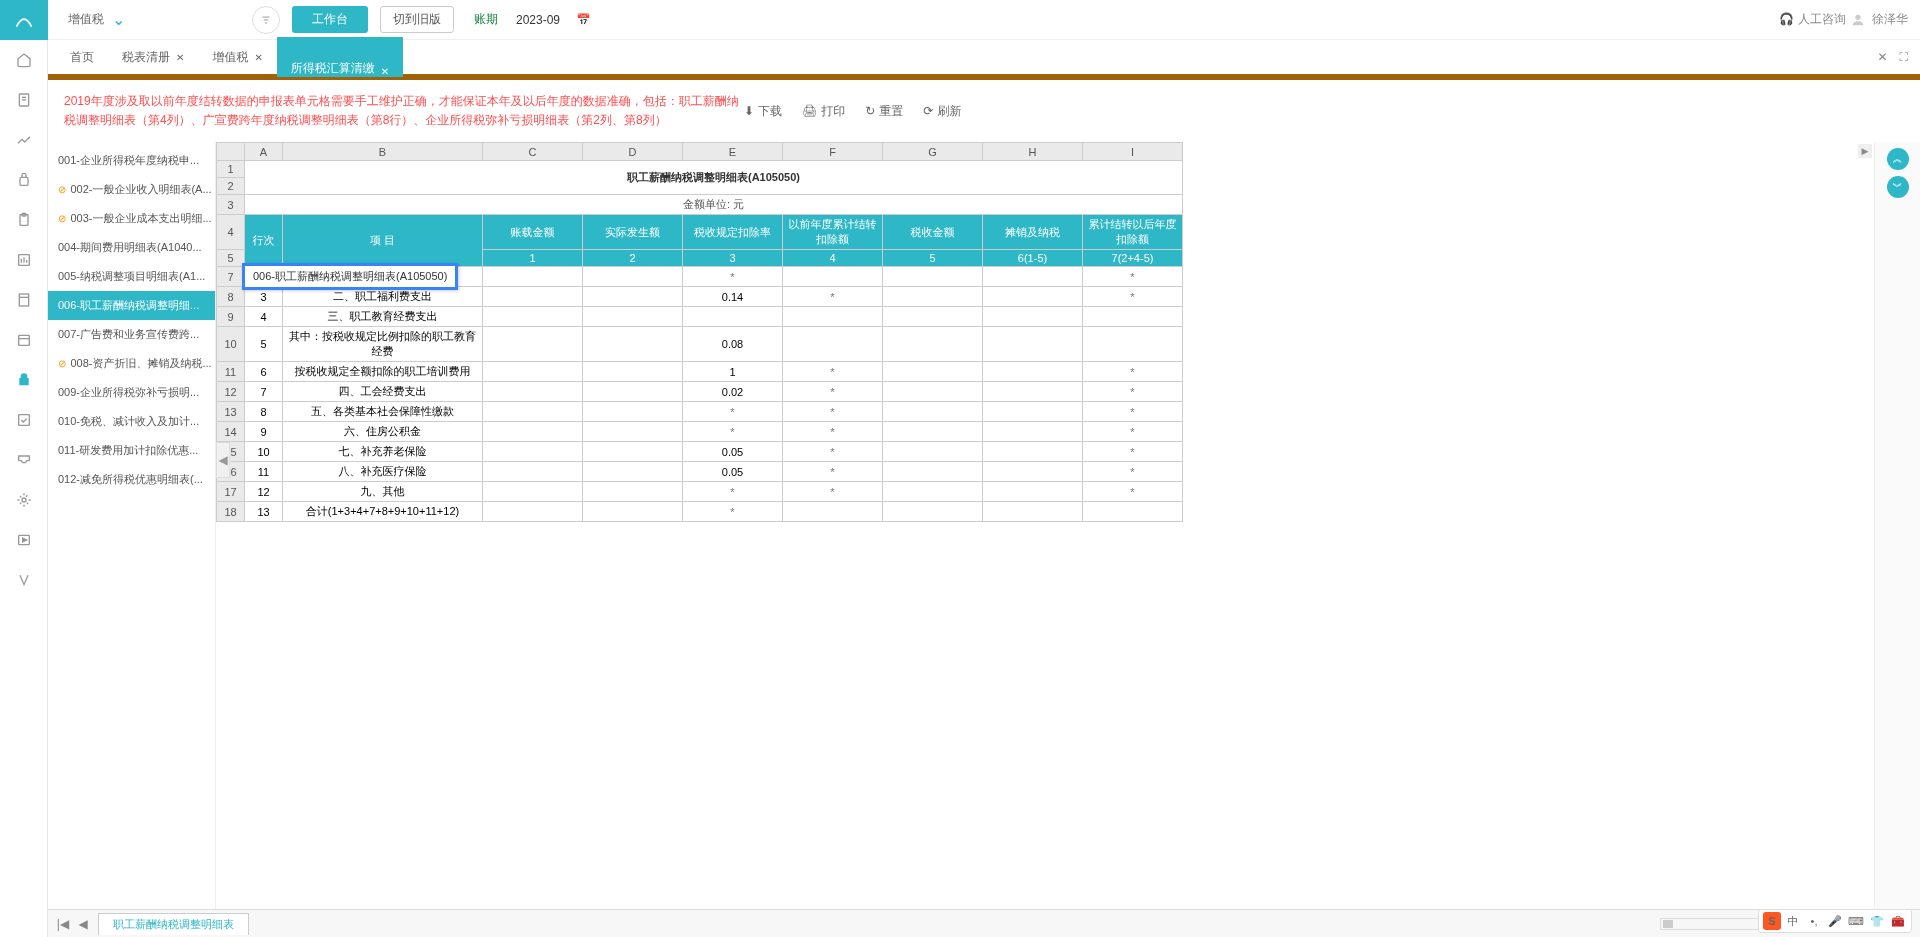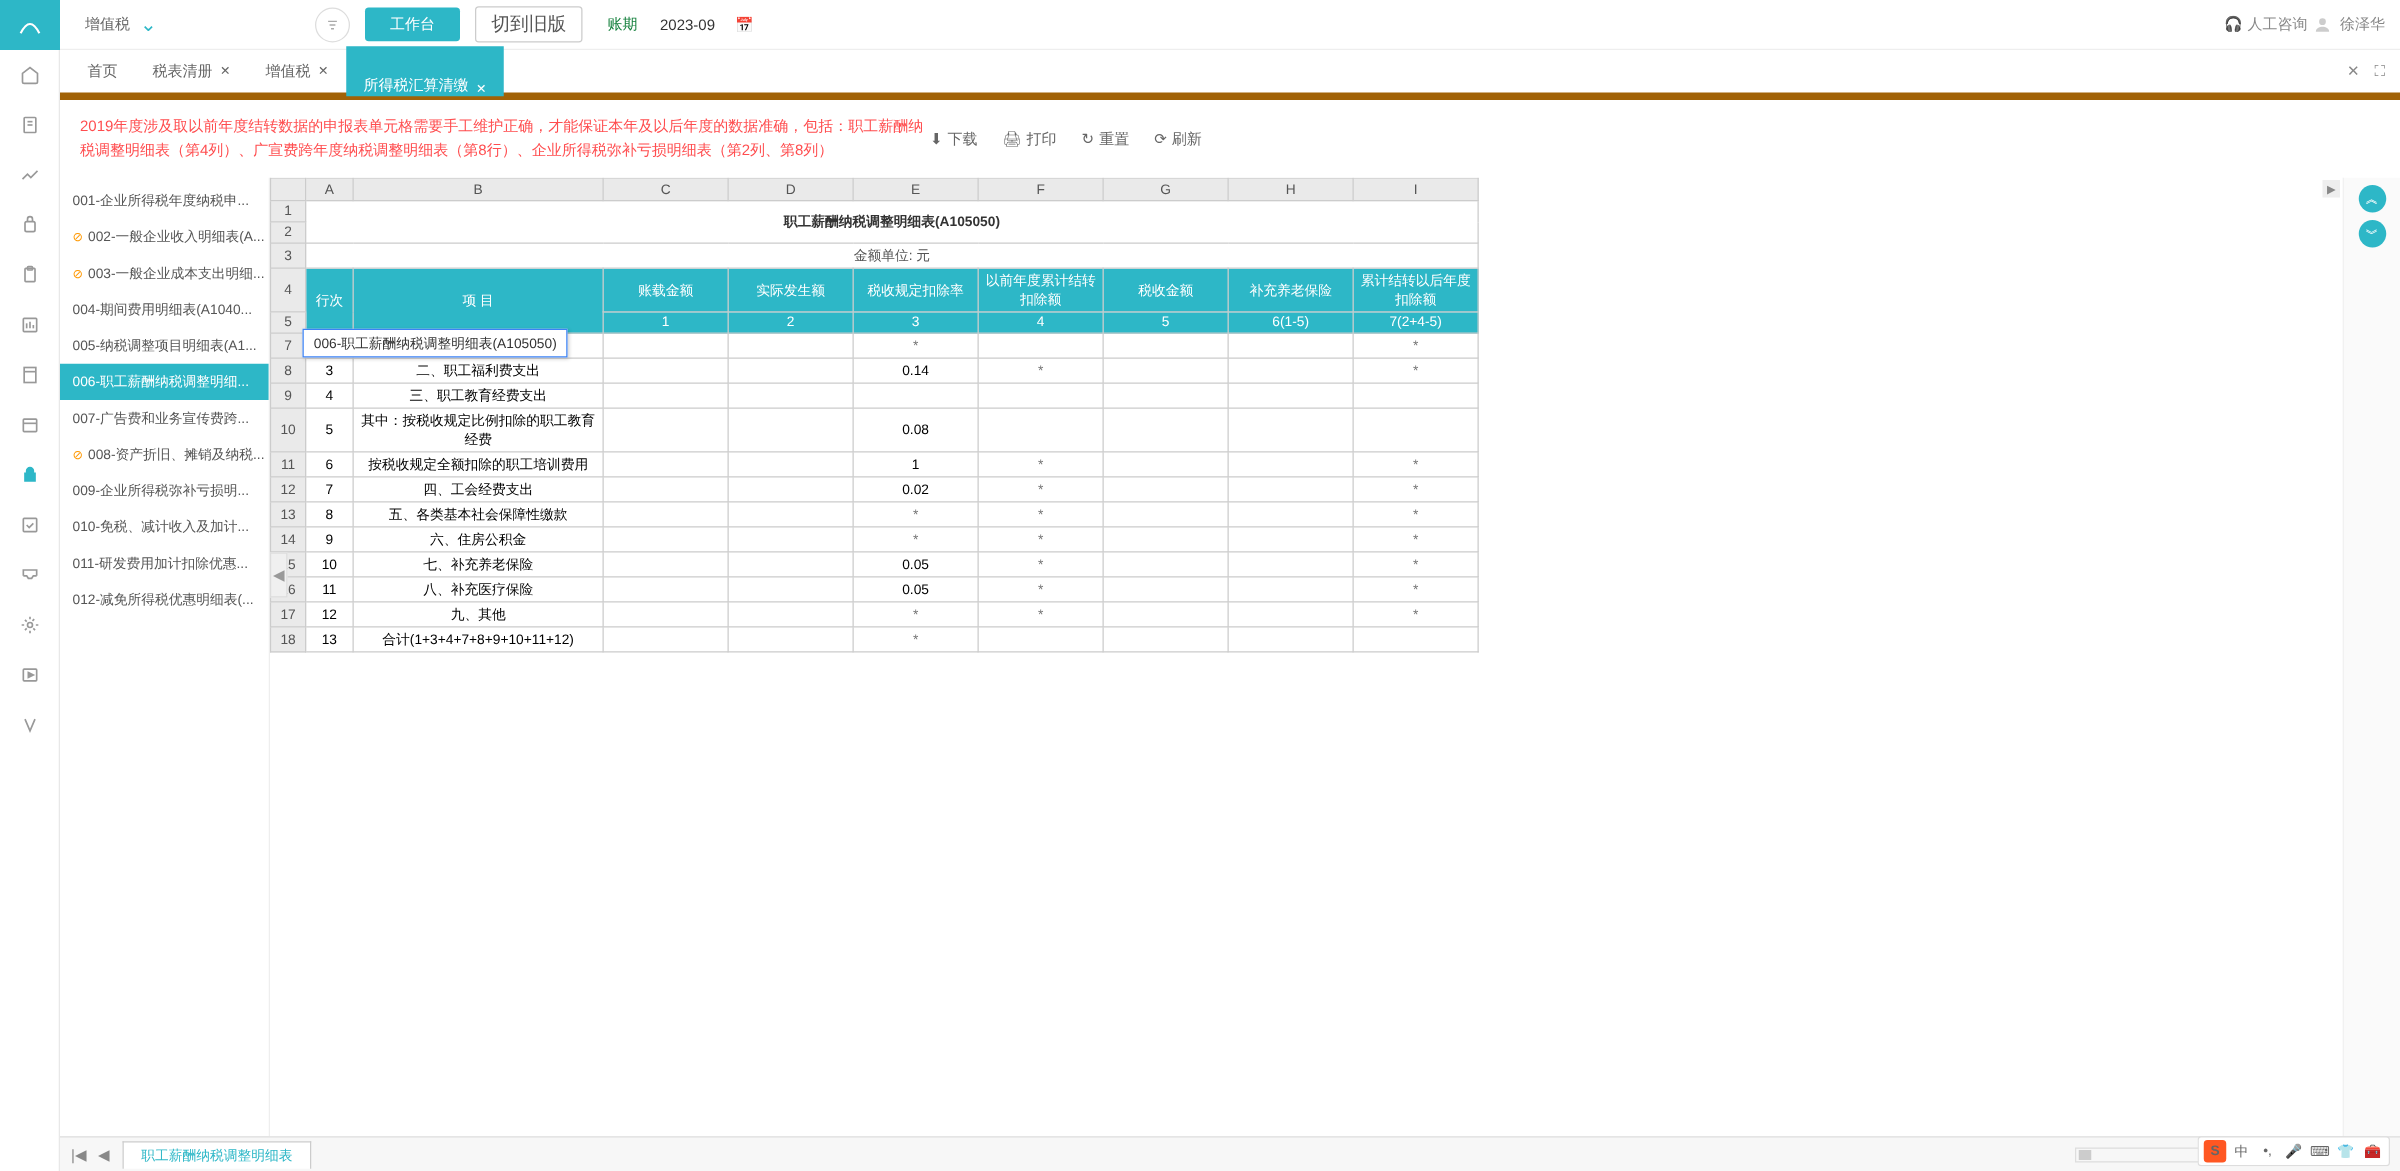--- a/index.html
+++ b/index.html
@@ -9,41 +9,41 @@
 .logo { width: 48px; height: 40px; background: #2db7c7; display: flex; align-items: center; justify-content: center; color: #fff; }
 .nav-icon { width: 48px; height: 40px; display: flex; align-items: center; justify-content: center; color: #999; cursor: pointer; }
 .nav-icon.active { color: #2db7c7; }
 .main { flex: 1; display: flex; flex-direction: column; background: #fff; }
 .header { height: 40px; display: flex; align-items: center; padding: 0 12px; border-bottom: 1px solid #eee; }
 .header-left { display: flex; align-items: center; gap: 12px; flex: 1; }
 .tax-type { display: flex; align-items: center; gap: 8px; color: #666; padding: 4px 8px; min-width: 180px; }
 .chevron-down { color: #2db7c7; font-size: 16px; }
 .round-btn { width: 28px; height: 28px; border-radius: 50%; border: 1px solid #ddd; background: #fff; display: flex; align-items: center; justify-content: center; color: #aaa; cursor: pointer; }
 .btn-primary { background: #2db7c7; color: #fff; border: none; padding: 5px 20px; border-radius: 3px; cursor: pointer; font-size: 12px; }
-.btn-outline { background: #fff; border: 1px solid #ccc; padding: 4px 12px; border-radius: 3px; cursor: pointer; font-size: 15px; color: #555; }
+.btn-outline { background: #fff; border: 1px solid #ccc; padding: 4px 12px; border-radius: 3px; cursor: pointer; font-size: 12px; color: #555; }
 .period-label { color: #15803d; margin-left: 8px; }
 .period-val { color: #333; margin-left: 6px; }
 .cal-icon { color: #2db7c7; margin-left: 4px; }
 .header-right { display: flex; align-items: flex-start; gap: 4px; color: #888; }
 .user { display: flex; align-items: center; gap: 6px; }
 .tabs { height: 40px; display: flex; align-items: center; border-bottom: 6px solid #a16207; padding: 0 8px; position: relative; }
 .tab { padding: 0 14px; height: 40px; display: flex; align-items: center; gap: 6px; color: #666; cursor: pointer; }
 .tab.active { background: #2db7c7; color: #fff; align-items: flex-end; }
 .tab-close { font-size: 10px; cursor: pointer; }
 .tabs-right { position: absolute; right: 12px; display: flex; gap: 12px; color: #888; }
 .content { flex: 1; display: flex; flex-direction: column; overflow: hidden; }
 .warning { color: #ff4d4f; padding: 12px 16px; line-height: 1.6; display: flex; justify-content: flex-start; align-items: center; }
 .toolbar { display: flex; gap: 20px; color: #666; }
 .tool-btn { display: flex; align-items: center; gap: 4px; cursor: pointer; }
 .workspace { flex: 1; display: flex; overflow: hidden; }
 .forms-list { width: 168px; border-right: 1px solid #eee; overflow-y: auto; padding: 4px 0; }
 .form-item { padding: 7px 10px; font-size: 11px; color: #555; cursor: pointer; white-space: nowrap; overflow: hidden; text-overflow: ellipsis; display: flex; align-items: center; gap: 4px; }
 .form-item.active { background: #2db7c7; color: #fff; }
 .warn-icon { color: #ff9800; font-size: 10px; flex-shrink: 0; }
-.tooltip { position: absolute; background: #fff; border: 1px solid #3b82f6; padding: 3px 8px; font-size: 11px; color: #333; left: 242px; top: 263px; box-shadow: 1px 1px 3px rgba(0,0,0,0.2); z-index: 100; }
+.tooltip { position: absolute; background: #fff; border: 3px solid #3b82f6; padding: 3px 8px; font-size: 11px; color: #333; left: 242px; top: 263px; box-shadow: 1px 1px 3px rgba(0,0,0,0.2); z-index: 100; }
 .sheet-area { flex: 1; position: relative; overflow: auto; background: #fff; }
 .collapse-handle { position: absolute; left: 0; top: 300px; width: 14px; height: 36px; background: #f0f0f0; border: 1px solid #ddd; display: flex; align-items: center; justify-content: center; color: #999; cursor: pointer; z-index: 5; }
 .sheet { border-collapse: collapse; }
 .sheet th, .sheet td { border: 1px solid #ccc; font-size: 11px; text-align: center; padding: 2px 4px; }
 .col-hdr th { background: #eaeaea; color: #555; font-weight: normal; height: 18px; }
 .row-hdr { background: #eaeaea; color: #555; width: 28px; }
 .title-cell { font-size: 15px; font-weight: bold; text-align: center; color: #333; height: 32px; }
 .unit-cell { text-align: right; padding-right: 8px; color: #555; height: 20px; }
 .teal-hdr { background: #2db7c7; color: #fff; font-weight: normal; }
 .item-cell { text-align: left; padding-left: 6px; }
@@ -298,21 +298,21 @@
                 </tr>
                 <tr>
                   <td class="row-hdr">4</td>
                   <td rowspan="2" class="teal-hdr">行次</td>
                   <td rowspan="2" class="teal-hdr">项   目</td>
                   <td class="teal-hdr">账载金额</td>
                   <td class="teal-hdr">实际发生额</td>
                   <td class="teal-hdr">税收规定扣除率</td>
                   <td class="teal-hdr">以前年度累计结转扣除额</td>
                   <td class="teal-hdr">税收金额</td>
-                  <td class="teal-hdr">补充养老保险</td>
+                  <td class="teal-hdr">摊销及纳税</td>
                   <td class="teal-hdr">累计结转以后年度扣除额</td>
                 </tr>
                 <tr>
                   <td class="row-hdr">5</td>
                   <td class="teal-hdr">1</td>
                   <td class="teal-hdr">2</td>
                   <td class="teal-hdr">3</td>
                   <td class="teal-hdr">4</td>
                   <td class="teal-hdr">5</td>
                   <td class="teal-hdr">6(1-5)</td>

